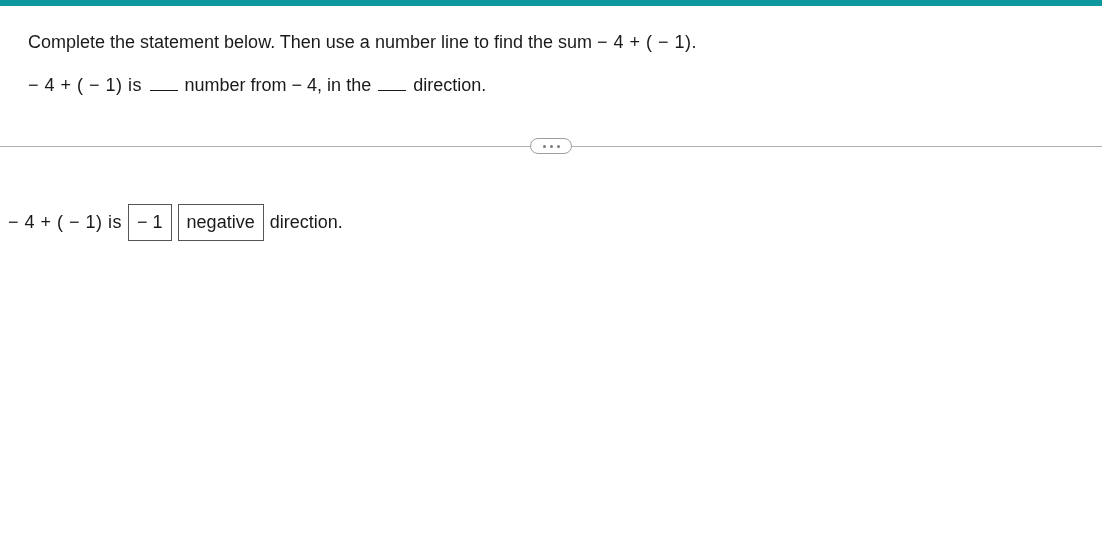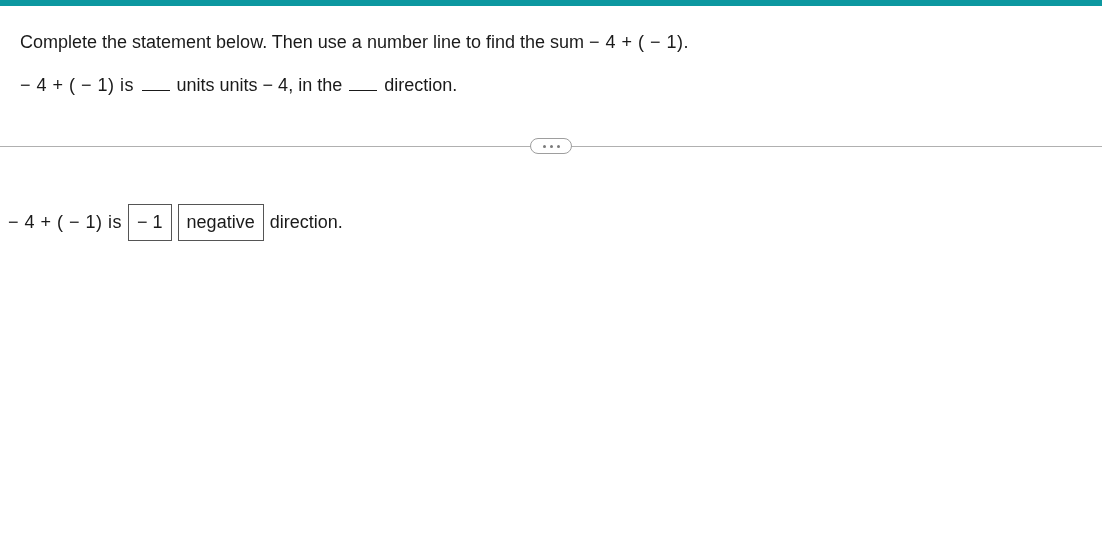--- a/index.html
+++ b/index.html
@@ -16,20 +16,21 @@
       background: #fff;
       position: relative;
     }
     .top-bar {
       height: 6px;
       background: #0d98a0;
       width: 100%;
     }
     .question-section {
       padding: 24px 8px 0 20px;
+      margin-left: 8px;
     }
     .question-line1 {
       margin-bottom: 18px;
       line-height: 1.4;
     }
     .question-line2 {
       line-height: 1.4;
     }
     .divider-wrap {
       position: relative;
@@ -108,21 +109,21 @@
 </head>
 <body>
 
 <div class="top-bar"></div>
 
 <div class="question-section">
   <div class="question-line1">
     <span>Complete the statement below. Then use a number line to find the sum </span><span class="math-space"> − 4 + ( − 1).</span>
   </div>
   <div class="question-line2">
-    <span class="math-space"> − 4 + ( − 1) is </span><span class="blank"></span><span> units units  − 4, in the </span><span class="blank"></span><span> direction.</span>
+    <span class="math-space"> − 4 + ( − 1) is </span><span class="blank"></span><span> number from  − 4, in the </span><span class="blank"></span><span> direction.</span>
   </div>
 </div>
 
 <div class="divider-wrap">
   <div class="divider-line"></div>
   <div class="divider-pill">
     <span class="dot"></span>
     <span class="dot"></span>
     <span class="dot"></span>
   </div>

